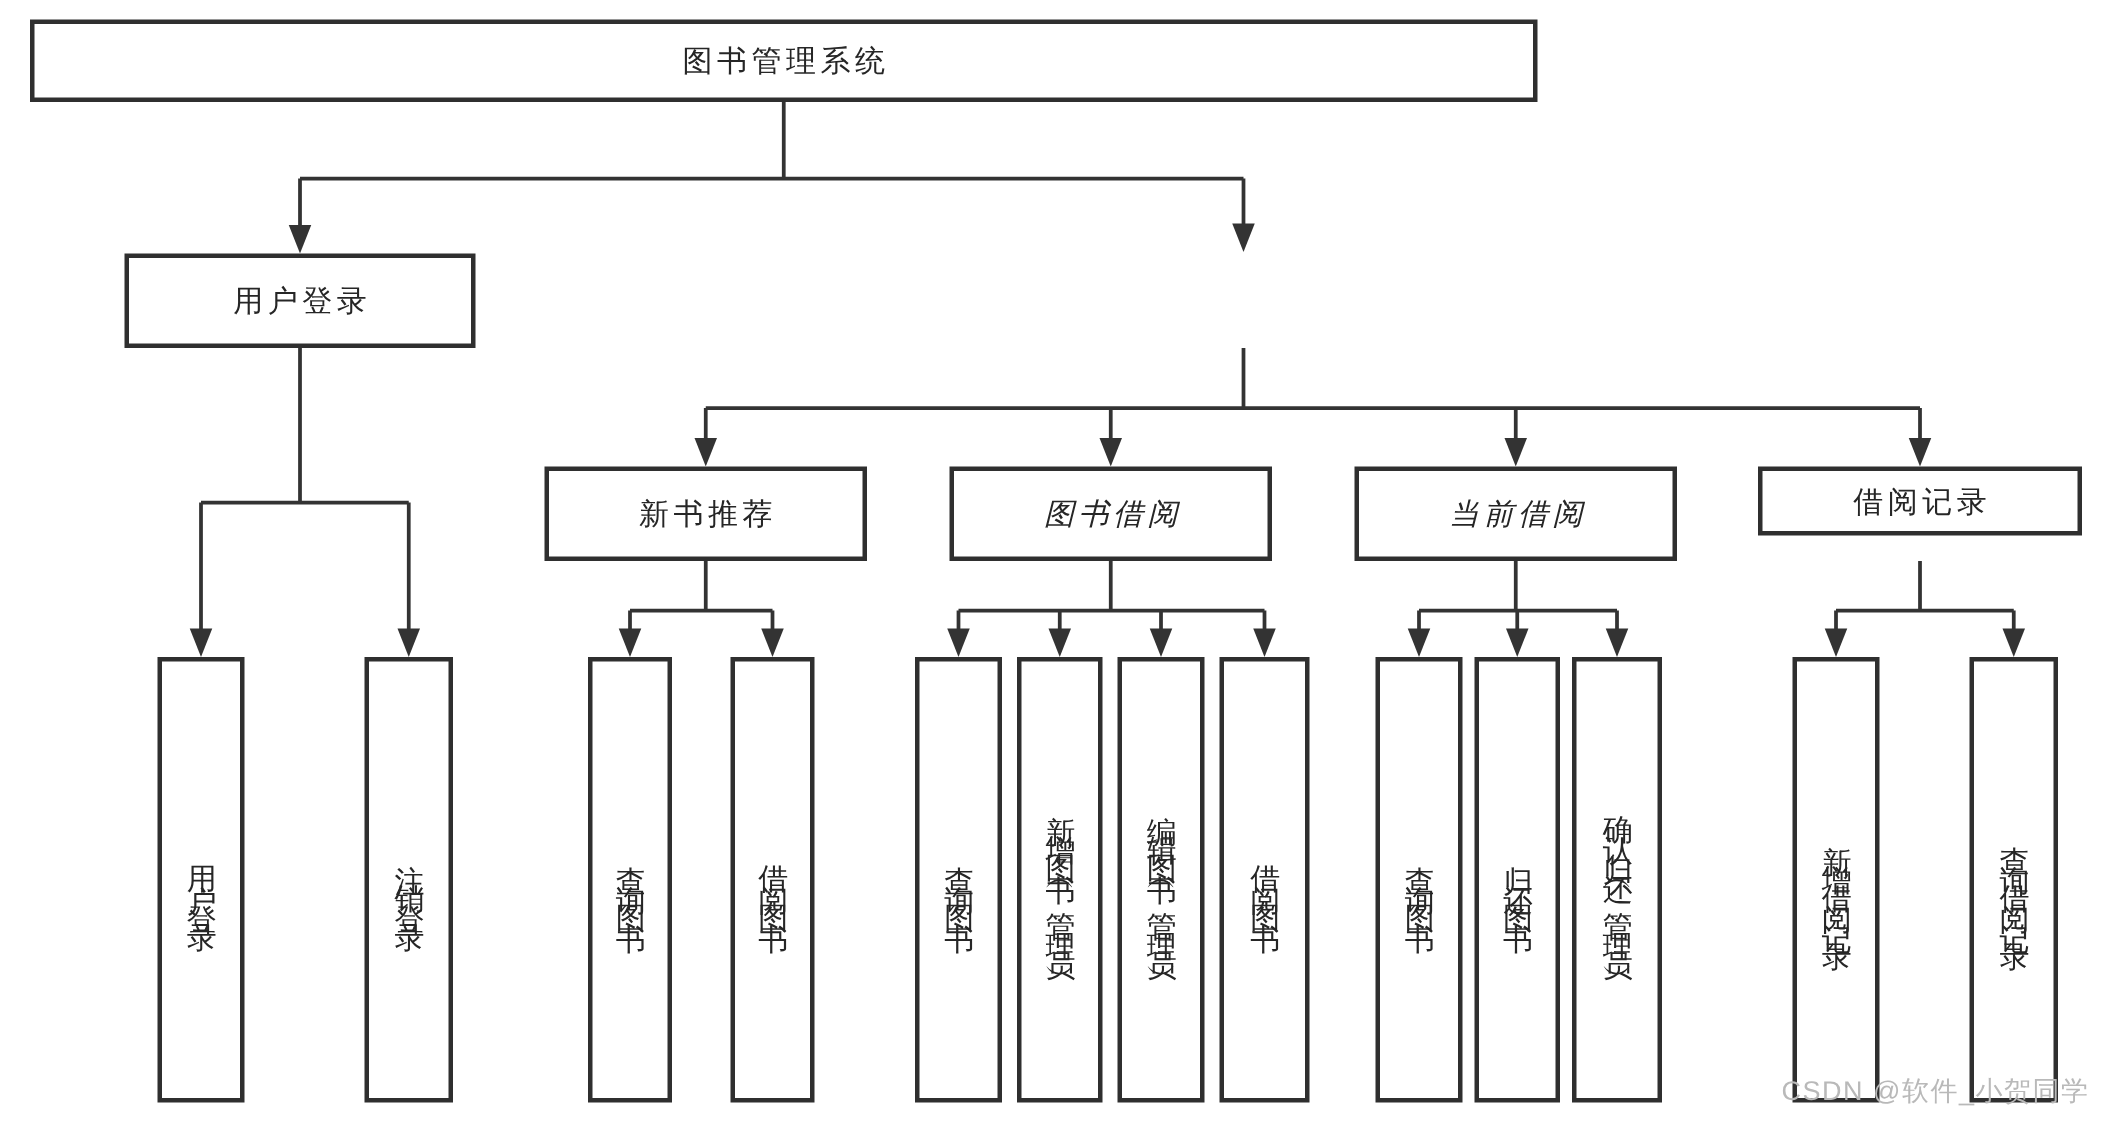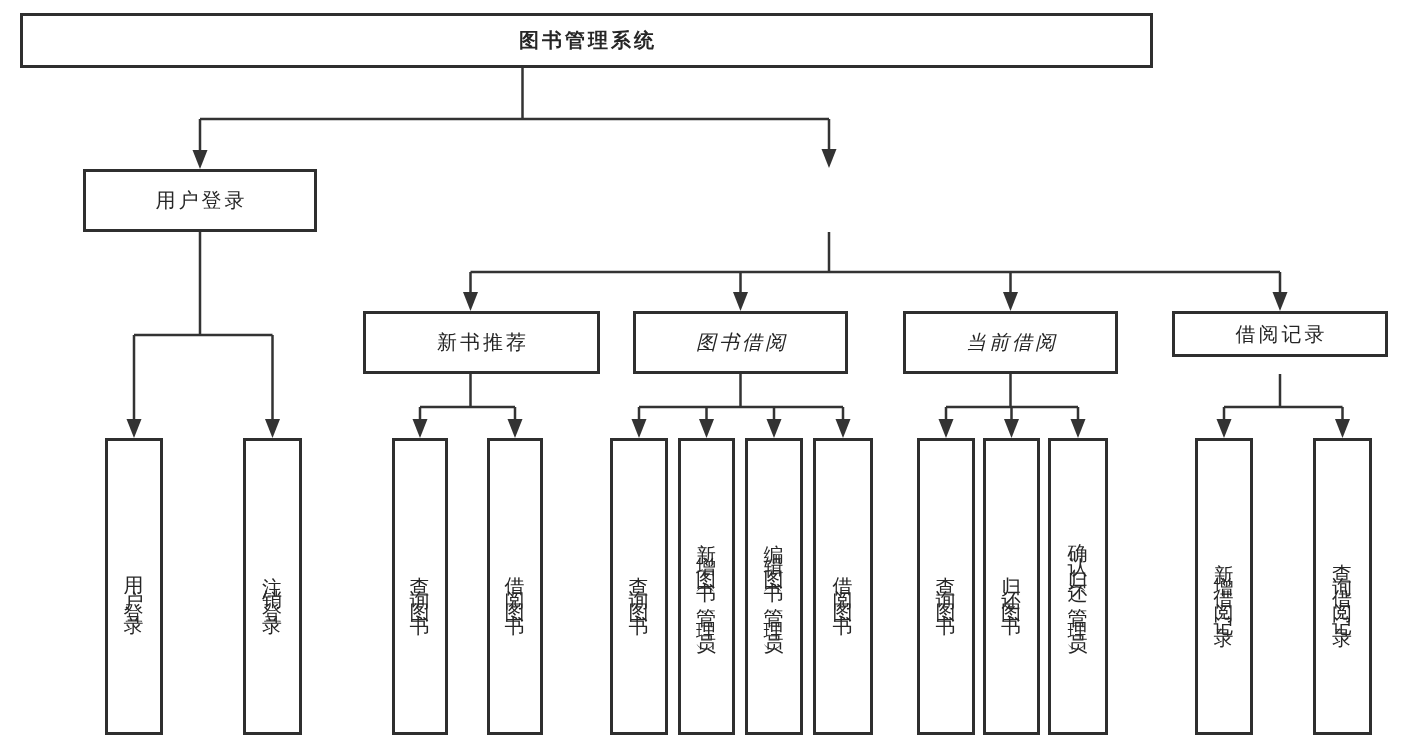--- a/index.html
+++ b/index.html
@@ -47,24 +47,24 @@
     align-items: center;
     justify-content: center;
     color: #262626;
     font-size: 20px;
     writing-mode: vertical-rl;
     text-orientation: mixed;
     letter-spacing: 13px;
     line-height: 1;
   }
   
-  #box-root          { left: 20px;   top: 13px;  width: 1133px; height: 55px; font-weight: bold; }
+  #box-root          { left: 20px;   top: 13px;  width: 1005px; height: 55px; }
   #box-user-login    { left: 83px;   top: 169px; width: 234px;  height: 63px; }
   #box-book-mgmt     { left: 710px;  top: 168px; width: 238px;  height: 64px; }
-  #box-new-book      { left: 363px;  top: 311px; width: 237px;  height: 63px; }
+  #box-new-book      { left: 363px;  top: 311px; width: 215px;  height: 63px; }
   #box-book-borrow   { left: 633px;  top: 311px; width: 215px;  height: 63px; font-style: italic; }
   #box-current-borrow{ left: 903px;  top: 311px; width: 215px;  height: 63px; font-style: italic; }
   #box-borrow-record { left: 1172px; top: 311px; width: 216px;  height: 46px; }
   
   #leaf-ul-0 { left: 105px;  width: 58px; }
   #leaf-ul-1 { left: 243px;  width: 59px; }
   #leaf-nb-0 { left: 392px;  width: 56px; }
   #leaf-nb-1 { left: 487px;  width: 56px; }
   #leaf-bb-0 { left: 610px;  width: 58px; }
   #leaf-bb-1 { left: 678px;  width: 57px; }
@@ -157,13 +157,14 @@
   <div class="vbox" id="leaf-bb-2">编辑图书（管理员）</div>
   <div class="vbox" id="leaf-bb-3">借阅图书</div>
 
   <div class="vbox" id="leaf-cb-0">查询图书</div>
   <div class="vbox" id="leaf-cb-1">归还图书</div>
   <div class="vbox" id="leaf-cb-2">确认归还（管理员）</div>
 
   <div class="vbox" id="leaf-br-0">新增借阅记录</div>
   <div class="vbox" id="leaf-br-1">查询借阅记录</div>
 
+  <div class="watermark">CSDN @软件_小贺同学</div>
 </div>
 
 </body></html>

